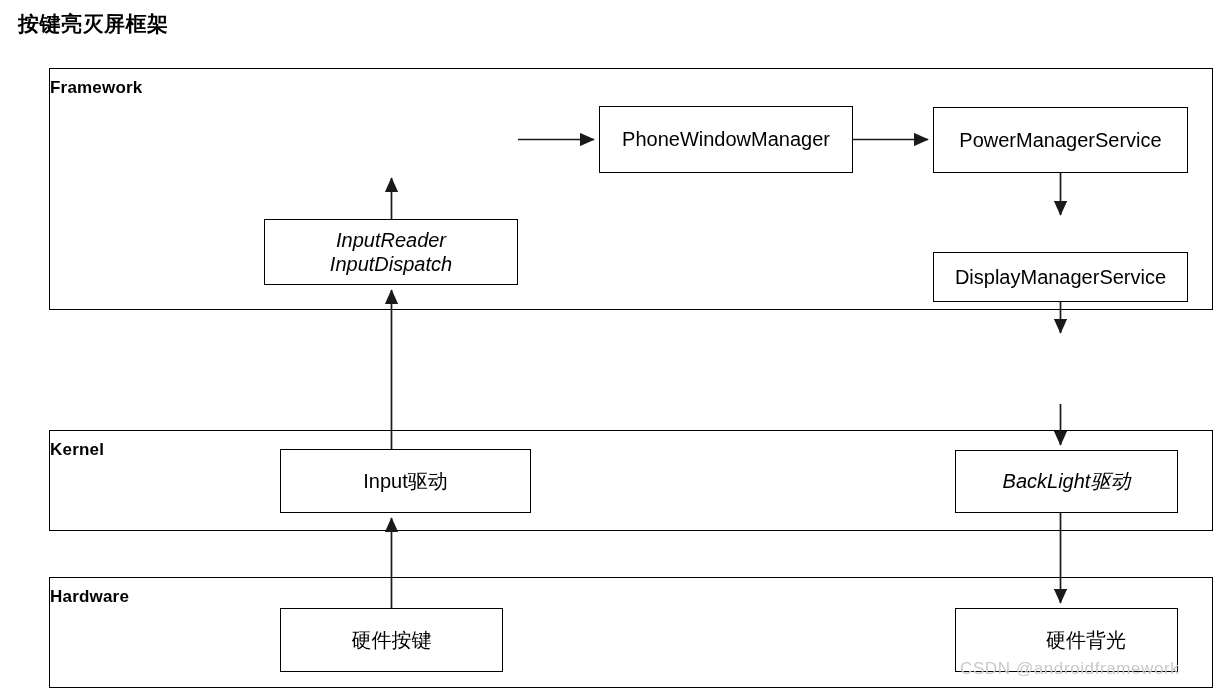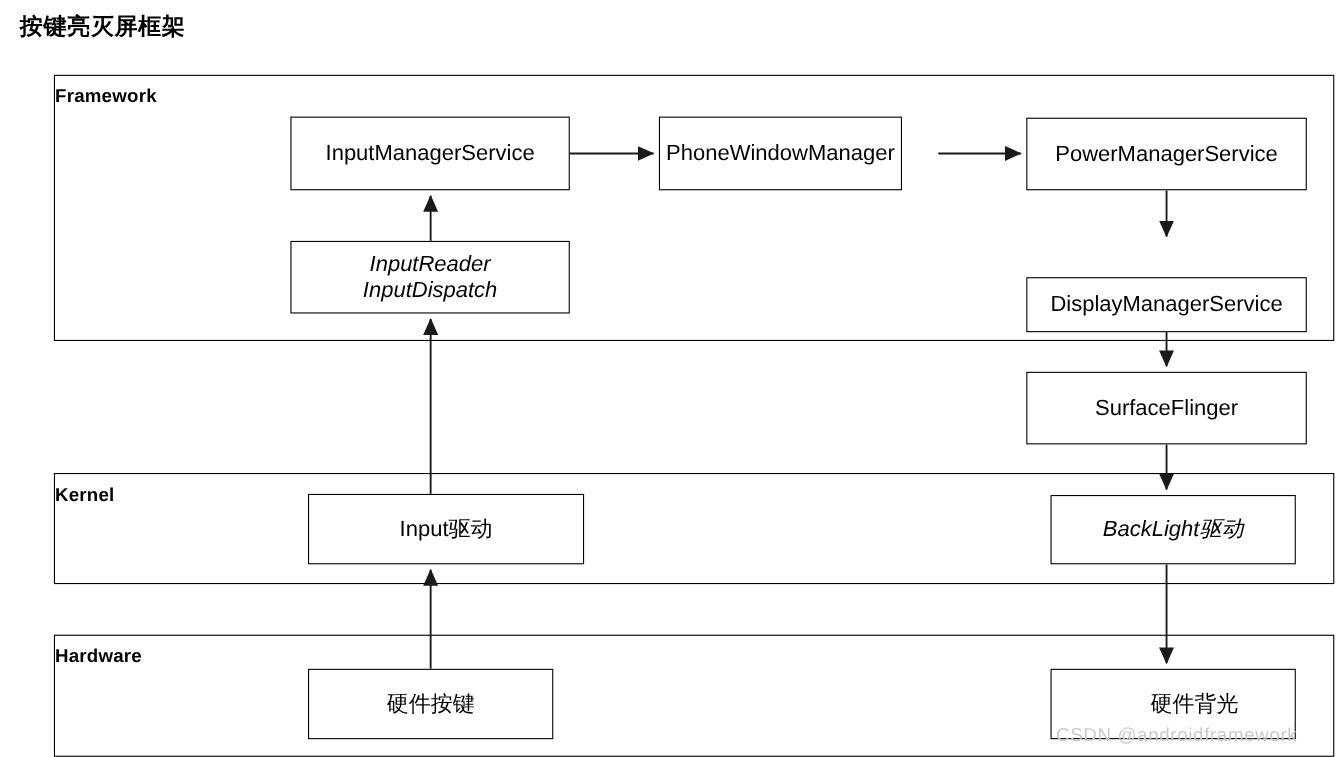--- a/index.html
+++ b/index.html
@@ -112,27 +112,25 @@
       <line x1="391.5" y1="219" x2="391.5" y2="178"></line>
       <line x1="518" y1="139.5" x2="594" y2="139.5"></line>
       <line x1="853" y1="139.5" x2="928" y2="139.5"></line>
       <line x1="1060.5" y1="173" x2="1060.5" y2="215"></line>
       <line x1="1060.5" y1="286" x2="1060.5" y2="333"></line>
       <line x1="1060.5" y1="404" x2="1060.5" y2="445"></line>
       <line x1="1060.5" y1="513" x2="1060.5" y2="603"></line>
     </g>
   </svg>
 
-  <div class="node" id="node-input-manager-service" style="left: 264px; top: 106px; width: 254px; height: 67px;">InputManagerService</div>
   <div class="node" id="node-input-reader-dispatch" style="left: 264px; top: 219px; width: 254px; height: 66px; font-style: italic;">InputReader
 InputDispatch</div>
-  <div class="node" id="node-phone-window-manager" style="left: 599px; top: 106px; width: 221px; height: 67px;">PhoneWindowManager</div>
+  <div class="node" id="node-phone-window-manager" style="left: 599px; top: 106px; width: 254px; height: 67px;">PhoneWindowManager</div>
   <div class="node" id="node-power-manager-service" style="left: 933px; top: 107px; width: 255px; height: 66px;">PowerManagerService</div>
   <div class="node" id="node-display-manager-service" style="left: 933px; top: 220px; width: 255px; height: 50px; margin-top: 32px;">DisplayManagerService</div>
-  <div class="node" id="node-surface-flinger" style="left: 933px; top: 338px; width: 255px; height: 66px;">SurfaceFlinger</div>
   <div class="node cjk" id="node-input-driver" style="left: 280px; top: 449px; width: 251px; height: 64px;">Input驱动</div>
   <div class="node cjk" id="node-backlight-driver" style="left: 955px; top: 450px; width: 223px; height: 63px; font-style: italic;">BackLight驱动</div>
   <div class="node cjk" id="node-hardware-key" style="left: 280px; top: 608px; width: 223px; height: 64px;">硬件按键</div>
   <div class="node cjk" id="node-hardware-backlight" style="left: 955px; top: 608px; width: 223px; height: 64px; padding-left: 39px;">硬件背光</div>
 
   <div class="watermark" style="left: 960px; top: 659px;">CSDN @androidframework</div>
 
 </div>
 
 </body></html>

